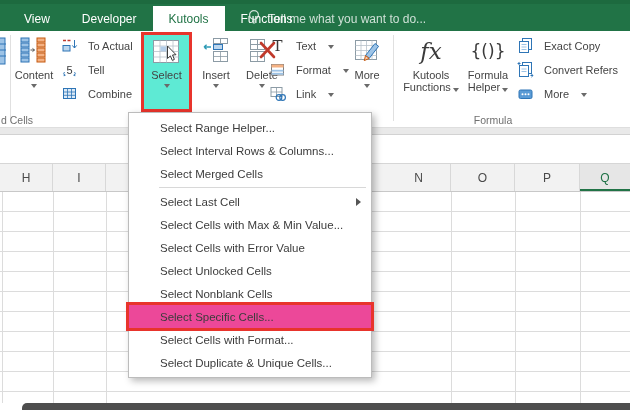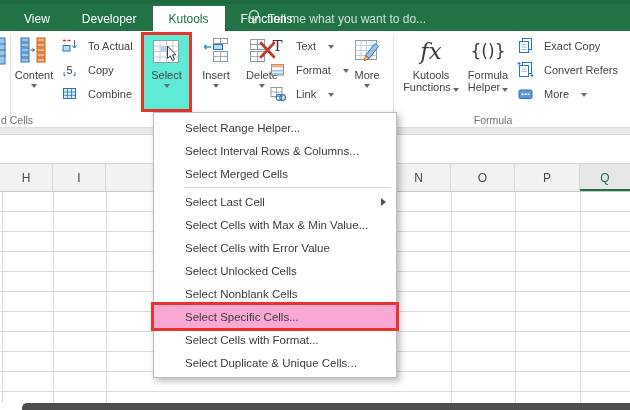--- a/index.html
+++ b/index.html
@@ -45,25 +45,25 @@
   .hcell{position:absolute;top:0;bottom:0;display:flex;align-items:center;justify-content:center;
          font-size:12px;color:#4a4a4a;border-right:1px solid #d8d8d8;box-sizing:border-box;}
   .hcell.sel{background:#e6e6e6;color:#1e7145;box-shadow:inset 0 -2px 0 #217346;}
   .gridbody{position:absolute;left:0;top:192px;width:630px;height:211px;
             background:repeating-linear-gradient(to bottom,#fff 0 19px,#dcdcdc 19px 20px);}
   .vline{position:absolute;top:192px;height:211px;width:1px;background:#dcdcdc;}
   .bottombar{position:absolute;left:22px;right:0;bottom:0;height:7px;background:#4e4e4e;
              border-top-left-radius:5px;}
 
   
-  .menu{position:absolute;left:153px;top:112px;width:244px;box-sizing:border-box;background:#fff;
+  .menu{position:absolute;left:128px;top:112px;width:244px;box-sizing:border-box;background:#fff;
         border:1px solid #bcbcbc;box-shadow:3px 3px 7px rgba(0,0,0,.28);padding:3px 0;z-index:10;}
   .mi{height:23px;display:flex;align-items:center;padding-left:31px;font-size:11.5px;color:#3c3c3c;
       position:relative;cursor:default;}
-  .mi.hl{background:#f9a8d4;outline:3px solid #e8342c;}
+  .mi.hl{background:#ec4899;outline:3px solid #e8342c;}
   .msep{height:1px;background:#d8d8d8;margin:2px 5px 2px 30px;}
   .subarrow{position:absolute;right:10px;width:0;height:0;border-top:4px solid transparent;
             border-bottom:4px solid transparent;border-left:5px solid #555;}
 </style>
 </head>
 <body>
 
 <div class="screen">
 
   <div class="titlebar">
@@ -128,21 +128,21 @@
       <span>To Actual</span>
     </div>
     <div class="smallbtn" style="left:61px;top:29px;">
       <span>
         <svg width="17" height="17" viewBox="0 0 17 17">
           <text x="8.5" y="12.5" font-size="11" fill="#3a3a3a" text-anchor="middle" font-family="Liberation Sans,sans-serif">5</text>
           <path d="M3.5 11 q-2 2 0.5 3.5 l-0.4 -1.3 m0.4 1.3 l-1.4 0.2" stroke="#2e75b6" fill="none" stroke-width=".9"></path>
           <path d="M13.5 11 q2 2 -0.5 3.5 l0.4 -1.3 m-0.4 1.3 l1.4 0.2" stroke="#2e75b6" fill="none" stroke-width=".9"></path>
         </svg>
       </span>
-      <span>Copy</span>
+      <span>Tell</span>
     </div>
     <div class="smallbtn" style="left:61px;top:53px;">
       <span>
         <svg width="17" height="17" viewBox="0 0 17 17">
           <rect x="2.5" y="3.5" width="12" height="10" fill="#deebf7" stroke="#2e75b6"></rect>
           <path d="M2.5 7 h12 M2.5 10.3 h12 M6.5 3.5 v10 M10.5 3.5 v10" stroke="#2e75b6" stroke-width=".8"></path>
         </svg>
       </span>
       <span>Combine</span>
     </div>

